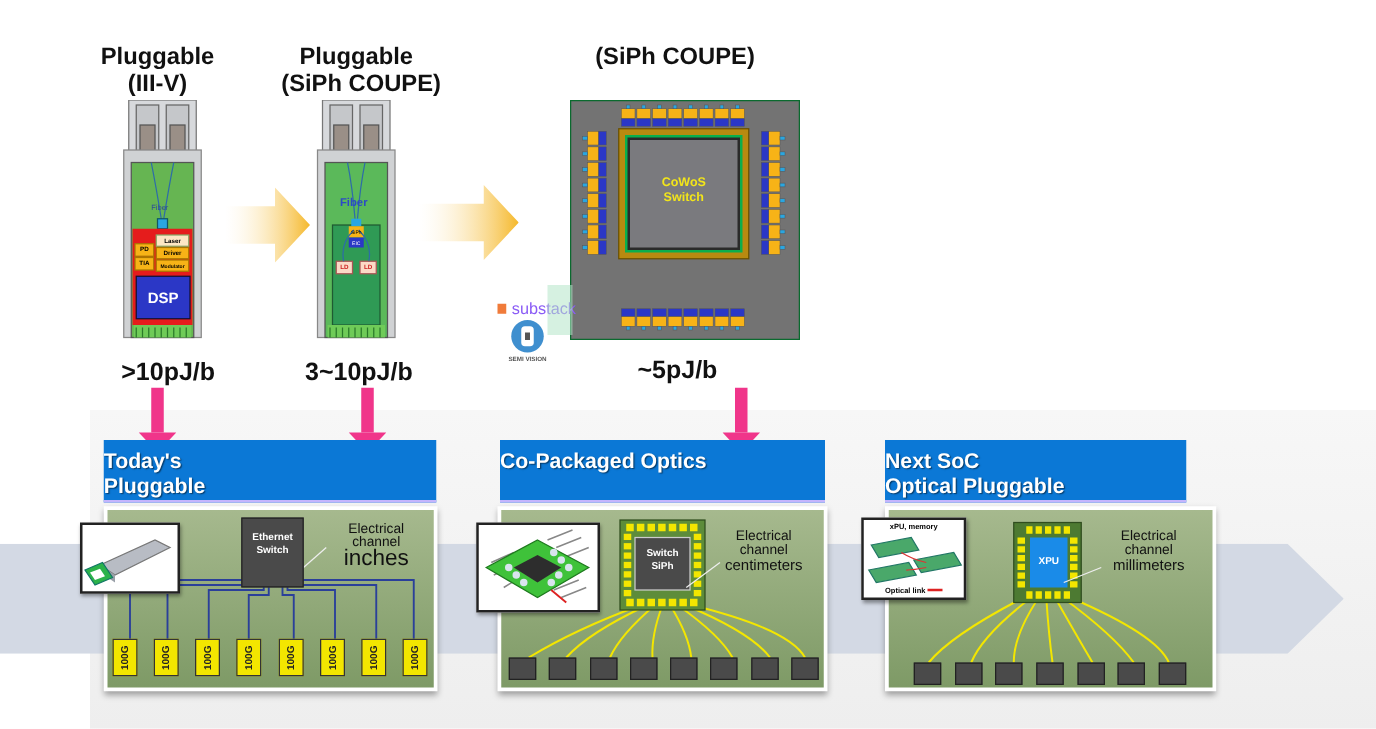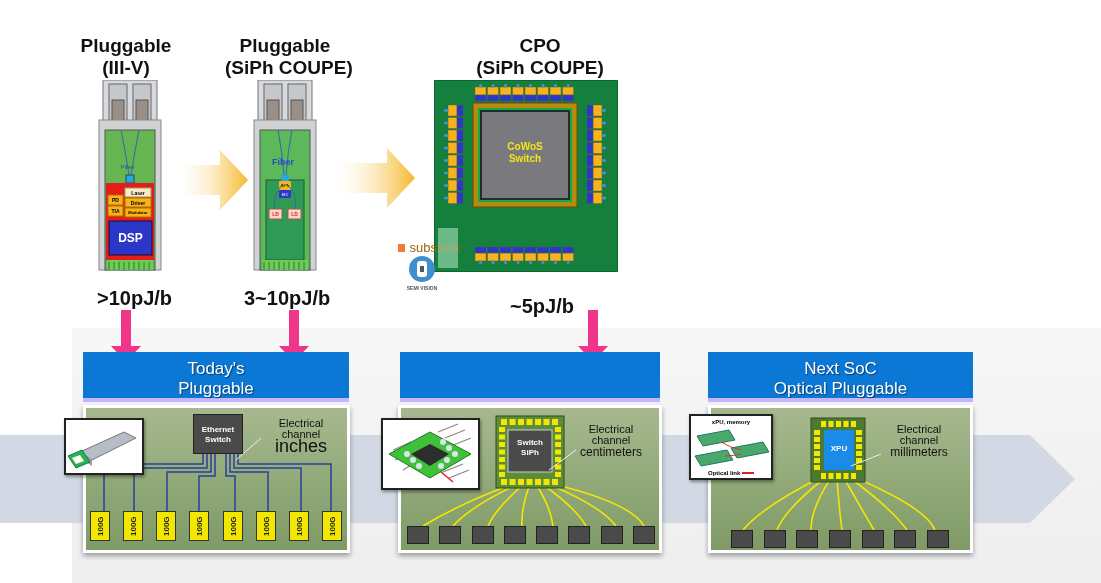--- a/index.html
+++ b/index.html
@@ -18,24 +18,24 @@
   
   .bottom-bg {
     left: 72px; top: 328px; width: 1029px; height: 255px;
     background: linear-gradient(#f7f7f7, #eeeeee);
   }
   .band {
     left: 0; top: 435px; width: 1075px; height: 88px;
   }
 
   .blue-header {
-    background: #0b78d6; color: #fff; font-weight: normal; font-size: 17px;
-    text-align: center; line-height: 20px; padding-top: 7px;
+    background: #0b78d6; color: #fff; font-weight: bold; font-size: 17px;
+    text-align: left; line-height: 20px; padding-top: 7px;
     text-shadow: 1px 1px 1px rgba(0,0,0,0.5);
-    border-bottom: 4px solid #c4b5fd;
+    border-bottom: 2px solid #c4b5fd;
     box-sizing: border-box;
   }
   .panel {
     background: #fff; box-shadow: 0 3px 5px rgba(0,0,0,0.35);
     box-sizing: border-box; padding: 3px;
   }
   .panel-inner {
     width: 100%; height: 100%; position: relative;
     background: linear-gradient(#a6b98e, #7e9a66);
     overflow: hidden;
@@ -46,40 +46,39 @@
   }
   .lbl { font-weight: normal; color: #111; text-align: center; font-size: 11px; line-height: 11px; }
   .chip-dark { background: #4a4a4a; border: 1px solid #222; color: #fff; font-weight: bold; text-align: center; box-sizing: border-box; }
   .pad { background: #4a4a4a; border: 1px solid #222; box-sizing: border-box; }
   .p100 {
     background: #f3e600; border: 1px solid #333; box-sizing: border-box;
     writing-mode: vertical-rl; transform: rotate(180deg);
     font-weight: bold; font-size: 8px; text-align: center; color: #222;
     display: flex; align-items: center; justify-content: center;
   }
-  .logo-sub { font-size: 13px; color: #a16207; font-weight: normal; }
+  .logo-sub { font-size: 13px; color: #8b5cf6; font-weight: normal; }
 </style>
 </head>
 <body>
 
 <div class="abs bottom-bg"></div>
 <svg class="abs band" width="1075" height="88" viewBox="0 0 1075 88">
   <polygon points="0,0 1030,0 1075,44 1030,88 0,88" fill="#d3d9e4"></polygon>
 </svg>
 
 <div class="abs title" style="left:72px; top:35px; width:108px;">
   <div>Pluggable</div>
     <div>(III-V)</div>
 </div>
 <div class="abs title" style="left:225px; top:35px; width:120px;">
   <div>Pluggable</div>
     <div>(SiPh COUPE)</div>
 </div>
 <div class="abs title" style="left:460px; top:35px; width:160px;">
-  <div>CPO</div>
     <div>(SiPh COUPE)</div>
 </div>
 
 <div class="abs" style="left:95px; top:80px; width:70px; height:195px;">
   <svg width="70" height="195" viewBox="0 0 70 195">
 
     <rect x="8" y="0" width="54" height="50" fill="#d7d9dc" stroke="#777"></rect>
     <rect x="14" y="4" width="18" height="46" fill="#c5c7ca" stroke="#666"></rect>
     <rect x="38" y="4" width="18" height="46" fill="#c5c7ca" stroke="#666"></rect>
     <rect x="17" y="20" width="12" height="30" fill="#9a8f87" stroke="#555"></rect>
@@ -148,21 +147,21 @@
 <svg class="abs" style="left:335px; top:148px;" width="80" height="60" viewBox="0 0 80 60">
   <defs>
       <linearGradient id="og2" x1="0" x2="1">
         <stop offset="0" stop-color="#fff" stop-opacity="0.2"></stop>
         <stop offset="1" stop-color="#f5b82a"></stop>
       </linearGradient>
     </defs>
   <polygon points="0,15 52,15 52,0 80,30 52,60 52,45 0,45" fill="url(#og2)"></polygon>
 </svg>
 
-<div class="abs" style="left:434px; top:80px; width:182px; height:190px; background:#15803d; border:1px solid #0a6a2e;">
+<div class="abs" style="left:456px; top:80px; width:182px; height:190px; background:#737373; border:1px solid #0a6a2e;">
   <svg width="182" height="190" viewBox="0 0 182 190" id="cpo-svg">
     <rect x="38" y="22" width="104" height="104" fill="#b88a10" stroke="#6a5000"></rect>
     <rect x="43" y="27" width="94" height="94" fill="#0cae4c"></rect>
     <rect x="45" y="29" width="90" height="90" fill="#2a2a2a"></rect>
     <rect x="47" y="31" width="86" height="86" fill="#7a7a7e"></rect>
   <rect x="40" y="6" width="11" height="8" fill="#f7b317" stroke="#555" stroke-width="0.4"></rect>
       <rect x="40" y="14" width="11" height="6" fill="#2b37c6" stroke="#555" stroke-width="0.4"></rect>
       <rect x="44" y="3" width="3" height="3" fill="#2aa6e0" stroke="#555" stroke-width="0.4"></rect>
       <rect x="40" y="172" width="11" height="8" fill="#f7b317" stroke="#555" stroke-width="0.4"></rect>
       <rect x="40" y="166" width="11" height="6" fill="#2b37c6" stroke="#555" stroke-width="0.4"></rect>
@@ -270,62 +269,63 @@
 </div>
 <div class="abs" style="left:438px; top:228px; width:20px; height:40px; background:rgba(180,230,200,0.55);"></div>
 <div class="abs" style="left:409px; top:256px; width:26px; height:26px; border-radius:50%; background:#3f8fcf;">
   <div style="position:absolute; left:8px; top:5px; width:10px; height:16px; background:#fff; border-radius:3px;"></div>
   <div style="position:absolute; left:11px; top:10px; width:4px; height:6px; background:#555;"></div>
 </div>
 <div class="abs" style="left:400px; top:285px; width:44px; font-size:5px; text-align:center; color:#555; font-weight:bold;">SEMI VISION</div>
 
 <div class="abs energy" style="left:97px; top:287px;">&gt;10pJ/b</div>
 <div class="abs energy" style="left:244px; top:287px;">3~10pJ/b</div>
-<div class="abs energy" style="left:510px; top:295px;">~5pJ/b</div>
+<div class="abs energy" style="left:510px; top:285px;">~5pJ/b</div>
 
 <svg class="abs" style="left:111px; top:310px;" width="30" height="52" viewBox="0 0 30 52">
   <rect x="10" y="0" width="10" height="36" fill="#f0358a"></rect>
     <polygon points="0,36 30,36 15,52" fill="#f0358a"></polygon>
 </svg>
 <svg class="abs" style="left:279px; top:310px;" width="30" height="52" viewBox="0 0 30 52">
   <rect x="10" y="0" width="10" height="36" fill="#f0358a"></rect>
     <polygon points="0,36 30,36 15,52" fill="#f0358a"></polygon>
 </svg>
 <svg class="abs" style="left:578px; top:310px;" width="30" height="52" viewBox="0 0 30 52">
   <rect x="10" y="0" width="10" height="36" fill="#f0358a"></rect>
     <polygon points="0,36 30,36 15,52" fill="#f0358a"></polygon>
 </svg>
 
 <div class="abs blue-header" style="left:83px; top:352px; width:266px; height:50px;">
   <div>Today's</div>
     <div>Pluggable</div>
 </div>
 <div class="abs blue-header" style="left:400px; top:352px; width:260px; height:50px;">
-</div>
-<div class="abs blue-header" style="left:708px; top:352px; width:265px; height:50px;">
+    <div>Co-Packaged Optics</div>
+</div>
+<div class="abs blue-header" style="left:708px; top:352px; width:241px; height:50px;">
   <div>Next SoC</div>
     <div>Optical Pluggable</div>
 </div>
 
 <div class="abs panel" style="left:83px; top:405px; width:267px; height:148px;">
   <div class="panel-inner">
     <svg class="abs" style="left:0; top:0;" width="261" height="142" viewBox="0 0 261 142">
       <g stroke="#2a3f9a" stroke-width="1.5" fill="none">
         <path d="M117 42 V56 H18 V108"></path>
         <path d="M121 42 V60 H48 V108"></path>
         <path d="M125 42 V64 H81 V108"></path>
         <path d="M129 42 V68 H113 V108"></path>
         <path d="M140 42 V68 H149 V108"></path>
         <path d="M144 42 V64 H182 V108"></path>
         <path d="M148 42 V60 H215 V108"></path>
         <path d="M152 42 V56 H245 V108"></path>
       </g>
       <path d="M150 52 L175 30" stroke="#eee" stroke-width="1"></path>
     </svg>
-    <div class="abs chip-dark" style="left:107px; top:6px; width:50px; height:40px; font-size:8px; line-height:10px; padding-top:10px;text-align:center;">
+    <div class="abs chip-dark" style="left:107px; top:6px; width:50px; height:56px; font-size:8px; line-height:10px; padding-top:10px;text-align:center;">
       <div>Ethernet</div>
         <div>Switch</div>
     </div>
     <div class="abs lbl" style="left:180px; top:10px; width:70px;">
       <div>Electrical</div>
         <div>channel</div>
         <div style="font-size:18px; line-height:13px;">inches</div>
     </div>
     <div class="abs" style="left:4px; top:103px; width:252px; height:30px;" id="ports-p1">
         <div class="p100 abs" style="left: 0px; top: 0px; width: 20px; height: 30px;">100G</div>

